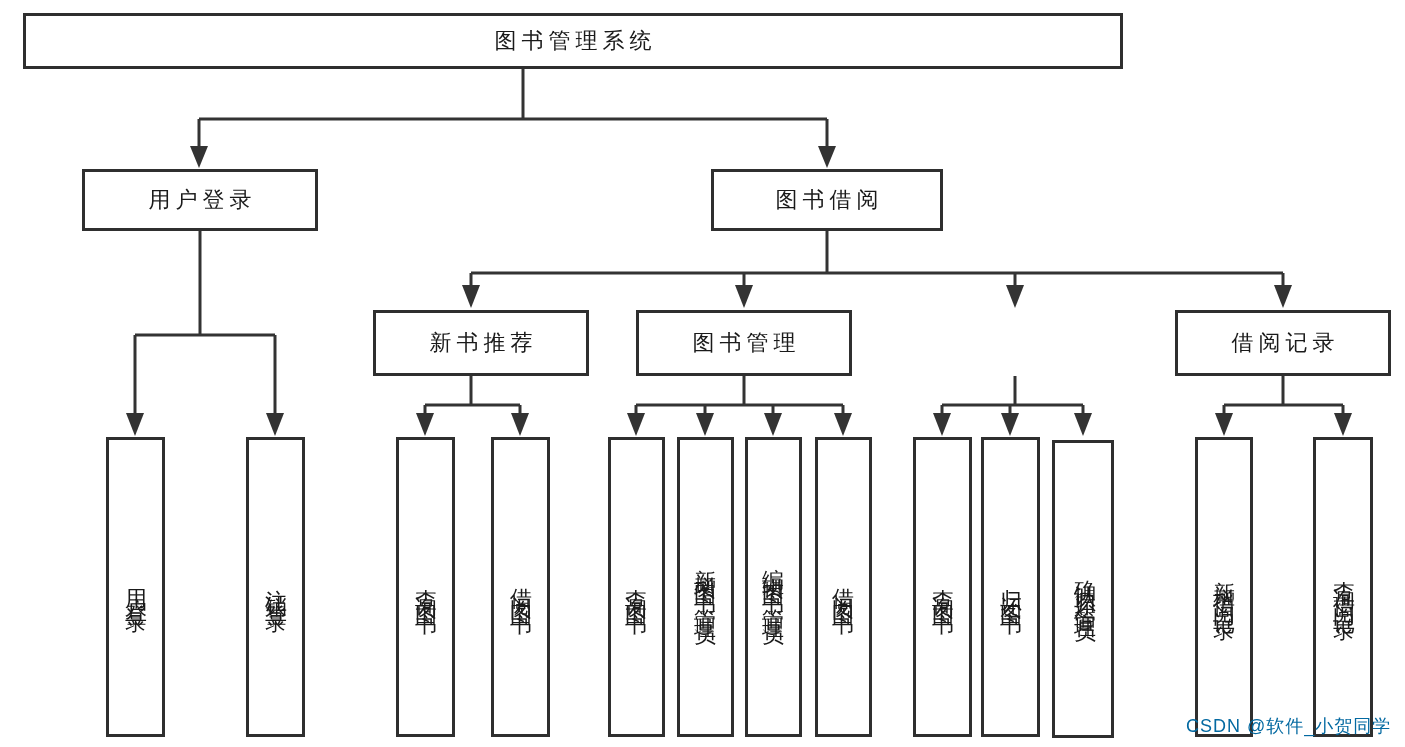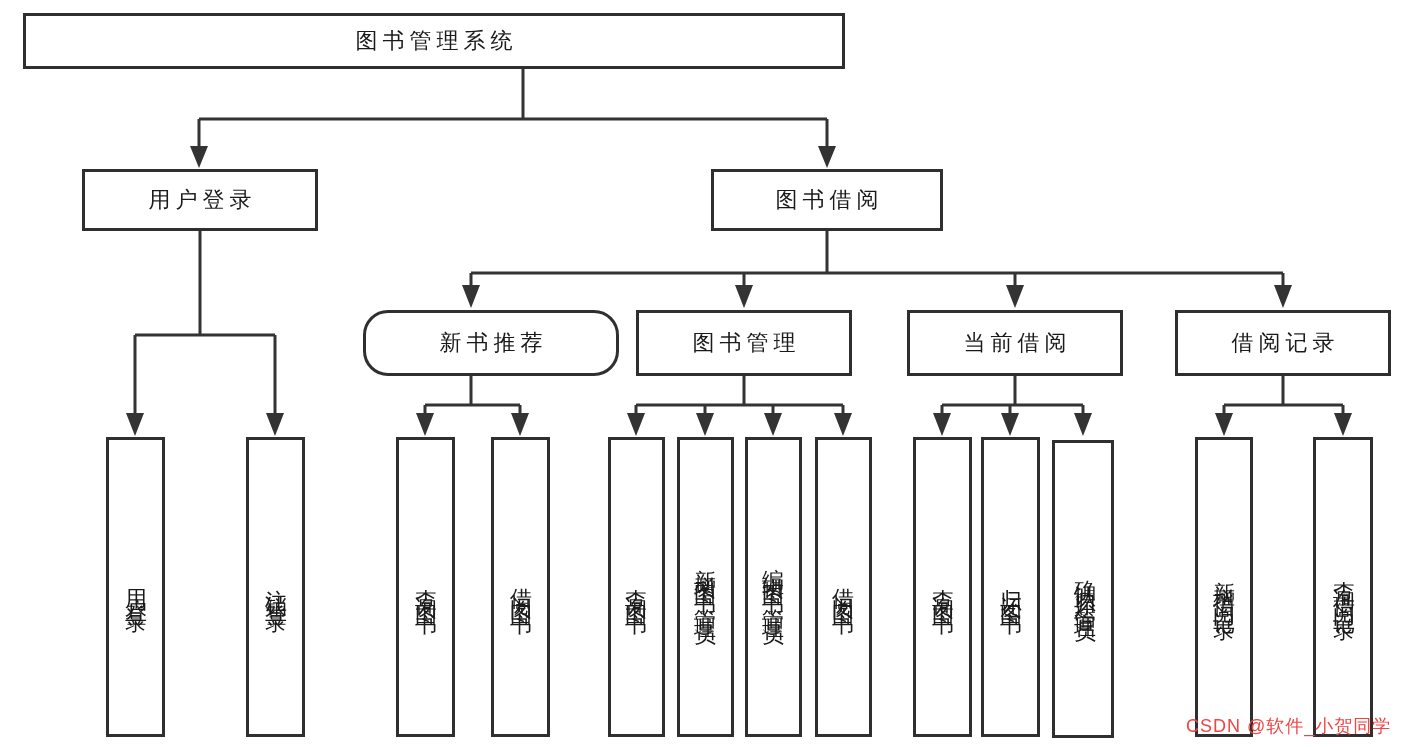--- a/index.html
+++ b/index.html
@@ -13,46 +13,46 @@
   }
   .hbox{
     display:flex;align-items:center;justify-content:center;
     font-size:22px;letter-spacing:5px;padding-left:5px;white-space:nowrap;
   }
   .vbox{
     writing-mode:vertical-rl;text-orientation:mixed;text-align:center;
     font-size:22px;letter-spacing:8px;line-height:51px;
   }
   
-  .n-root   {left:23px;  top:13px;  width:822px;height:56px;}
+  .n-root   {left:23px;  top:13px;  width:1100px;height:56px;}
   
   .n-user   {left:82px;  top:169px; width:236px; height:62px;}
   .n-mgmt   {left:711px; top:169px; width:232px; height:62px;}
   
-  .n-newbook{left:363px; top:310px; width:256px; height:66px;border-radius:25px;}
+  .n-newbook{left:373px; top:310px; width:216px; height:66px;}
   .n-borrow {left:636px; top:310px; width:216px; height:66px;}
   .n-current{left:907px; top:310px; width:216px; height:66px;}
   .n-record {left:1175px;top:310px; width:216px; height:66px;}
   
   .l-u1{left:106px; top:437px;width:59px;height:300px;}
   .l-u2{left:246px; top:437px;width:59px;height:300px;}
   .l-n1{left:396px; top:437px;width:59px;height:300px;}
   .l-n2{left:491px; top:437px;width:59px;height:300px;}
   .l-b1{left:608px; top:437px;width:57px;height:300px;}
   .l-b2{left:677px; top:437px;width:57px;height:300px;line-height:51px;}
   .l-b3{left:745px; top:437px;width:57px;height:300px;}
   .l-b4{left:815px; top:437px;width:57px;height:300px;}
   .l-c1{left:913px; top:437px;width:59px;height:300px;}
   .l-c2{left:981px; top:437px;width:59px;height:300px;}
   .l-c3{left:1052px;top:440px;width:62px;height:298px;letter-spacing:6px;}
   .l-r1{left:1195px;top:437px;width:58px;height:300px;}
   .l-r2{left:1313px;top:437px;width:60px;height:300px;}
   .watermark{
     position:absolute;left:1186px;top:714px;font-size:18px;letter-spacing:1px;
-    color:#ef4444;white-space:nowrap;z-index:6;
+    color:#0369a1;white-space:nowrap;z-index:6;
   }
 </style>
 </head>
 <body>
 
 <div class="canvas">
 
   <svg class="connectors" viewBox="0 0 1405 747" xmlns="http://www.w3.org/2000/svg">
     <g stroke="#333333" stroke-width="3" fill="none">
 
@@ -119,21 +119,20 @@
     </g>
   </svg>
 
   <div class="box hbox n-root">图书管理系统</div>
 
   <div class="box hbox n-user">用户登录</div>
   <div class="box hbox n-mgmt">图书借阅</div>
 
   <div class="box hbox n-newbook">新书推荐</div>
   <div class="box hbox n-borrow">图书管理</div>
-  <div class="box hbox n-current">当前借阅</div>
   <div class="box hbox n-record">借阅记录</div>
 
   <div class="box vbox l-u1">用户登录</div>
   <div class="box vbox l-u2">注销登录</div>
 
   <div class="box vbox l-n1">查询图书</div>
   <div class="box vbox l-n2">借阅图书</div>
 
   <div class="box vbox l-b1">查询图书</div>
   <div class="box vbox l-b2">新增图书（管理员）</div>

